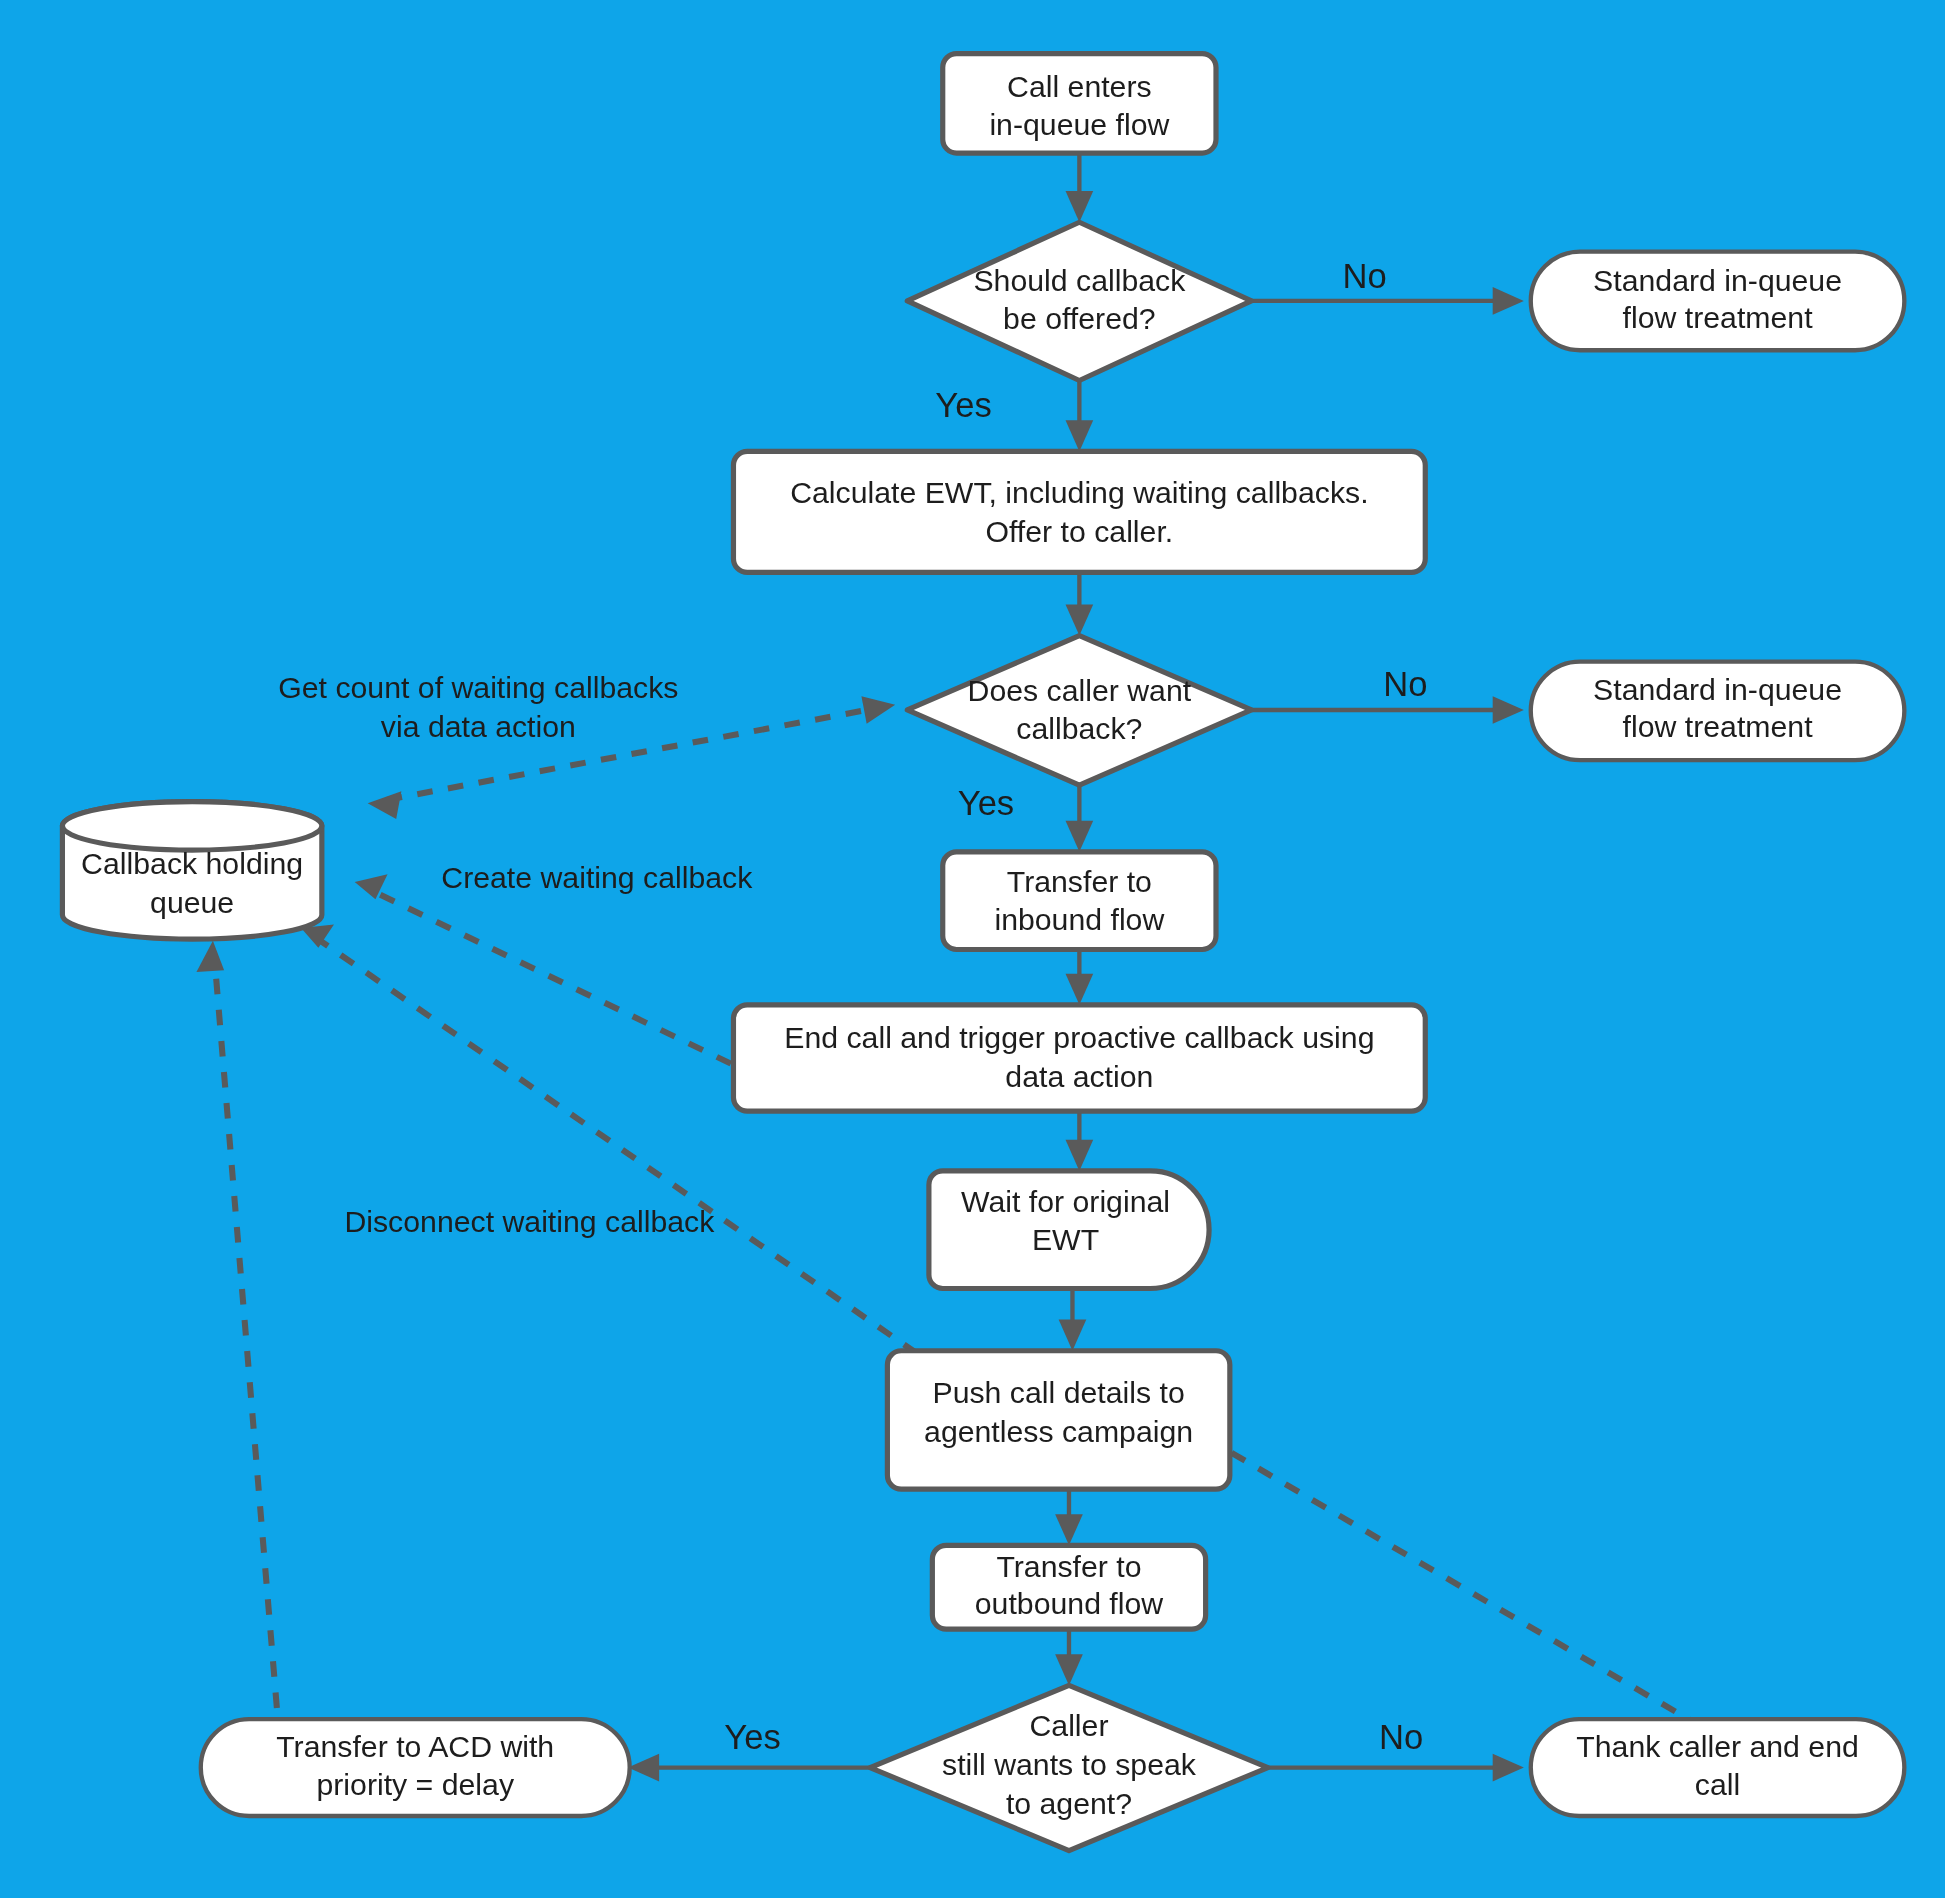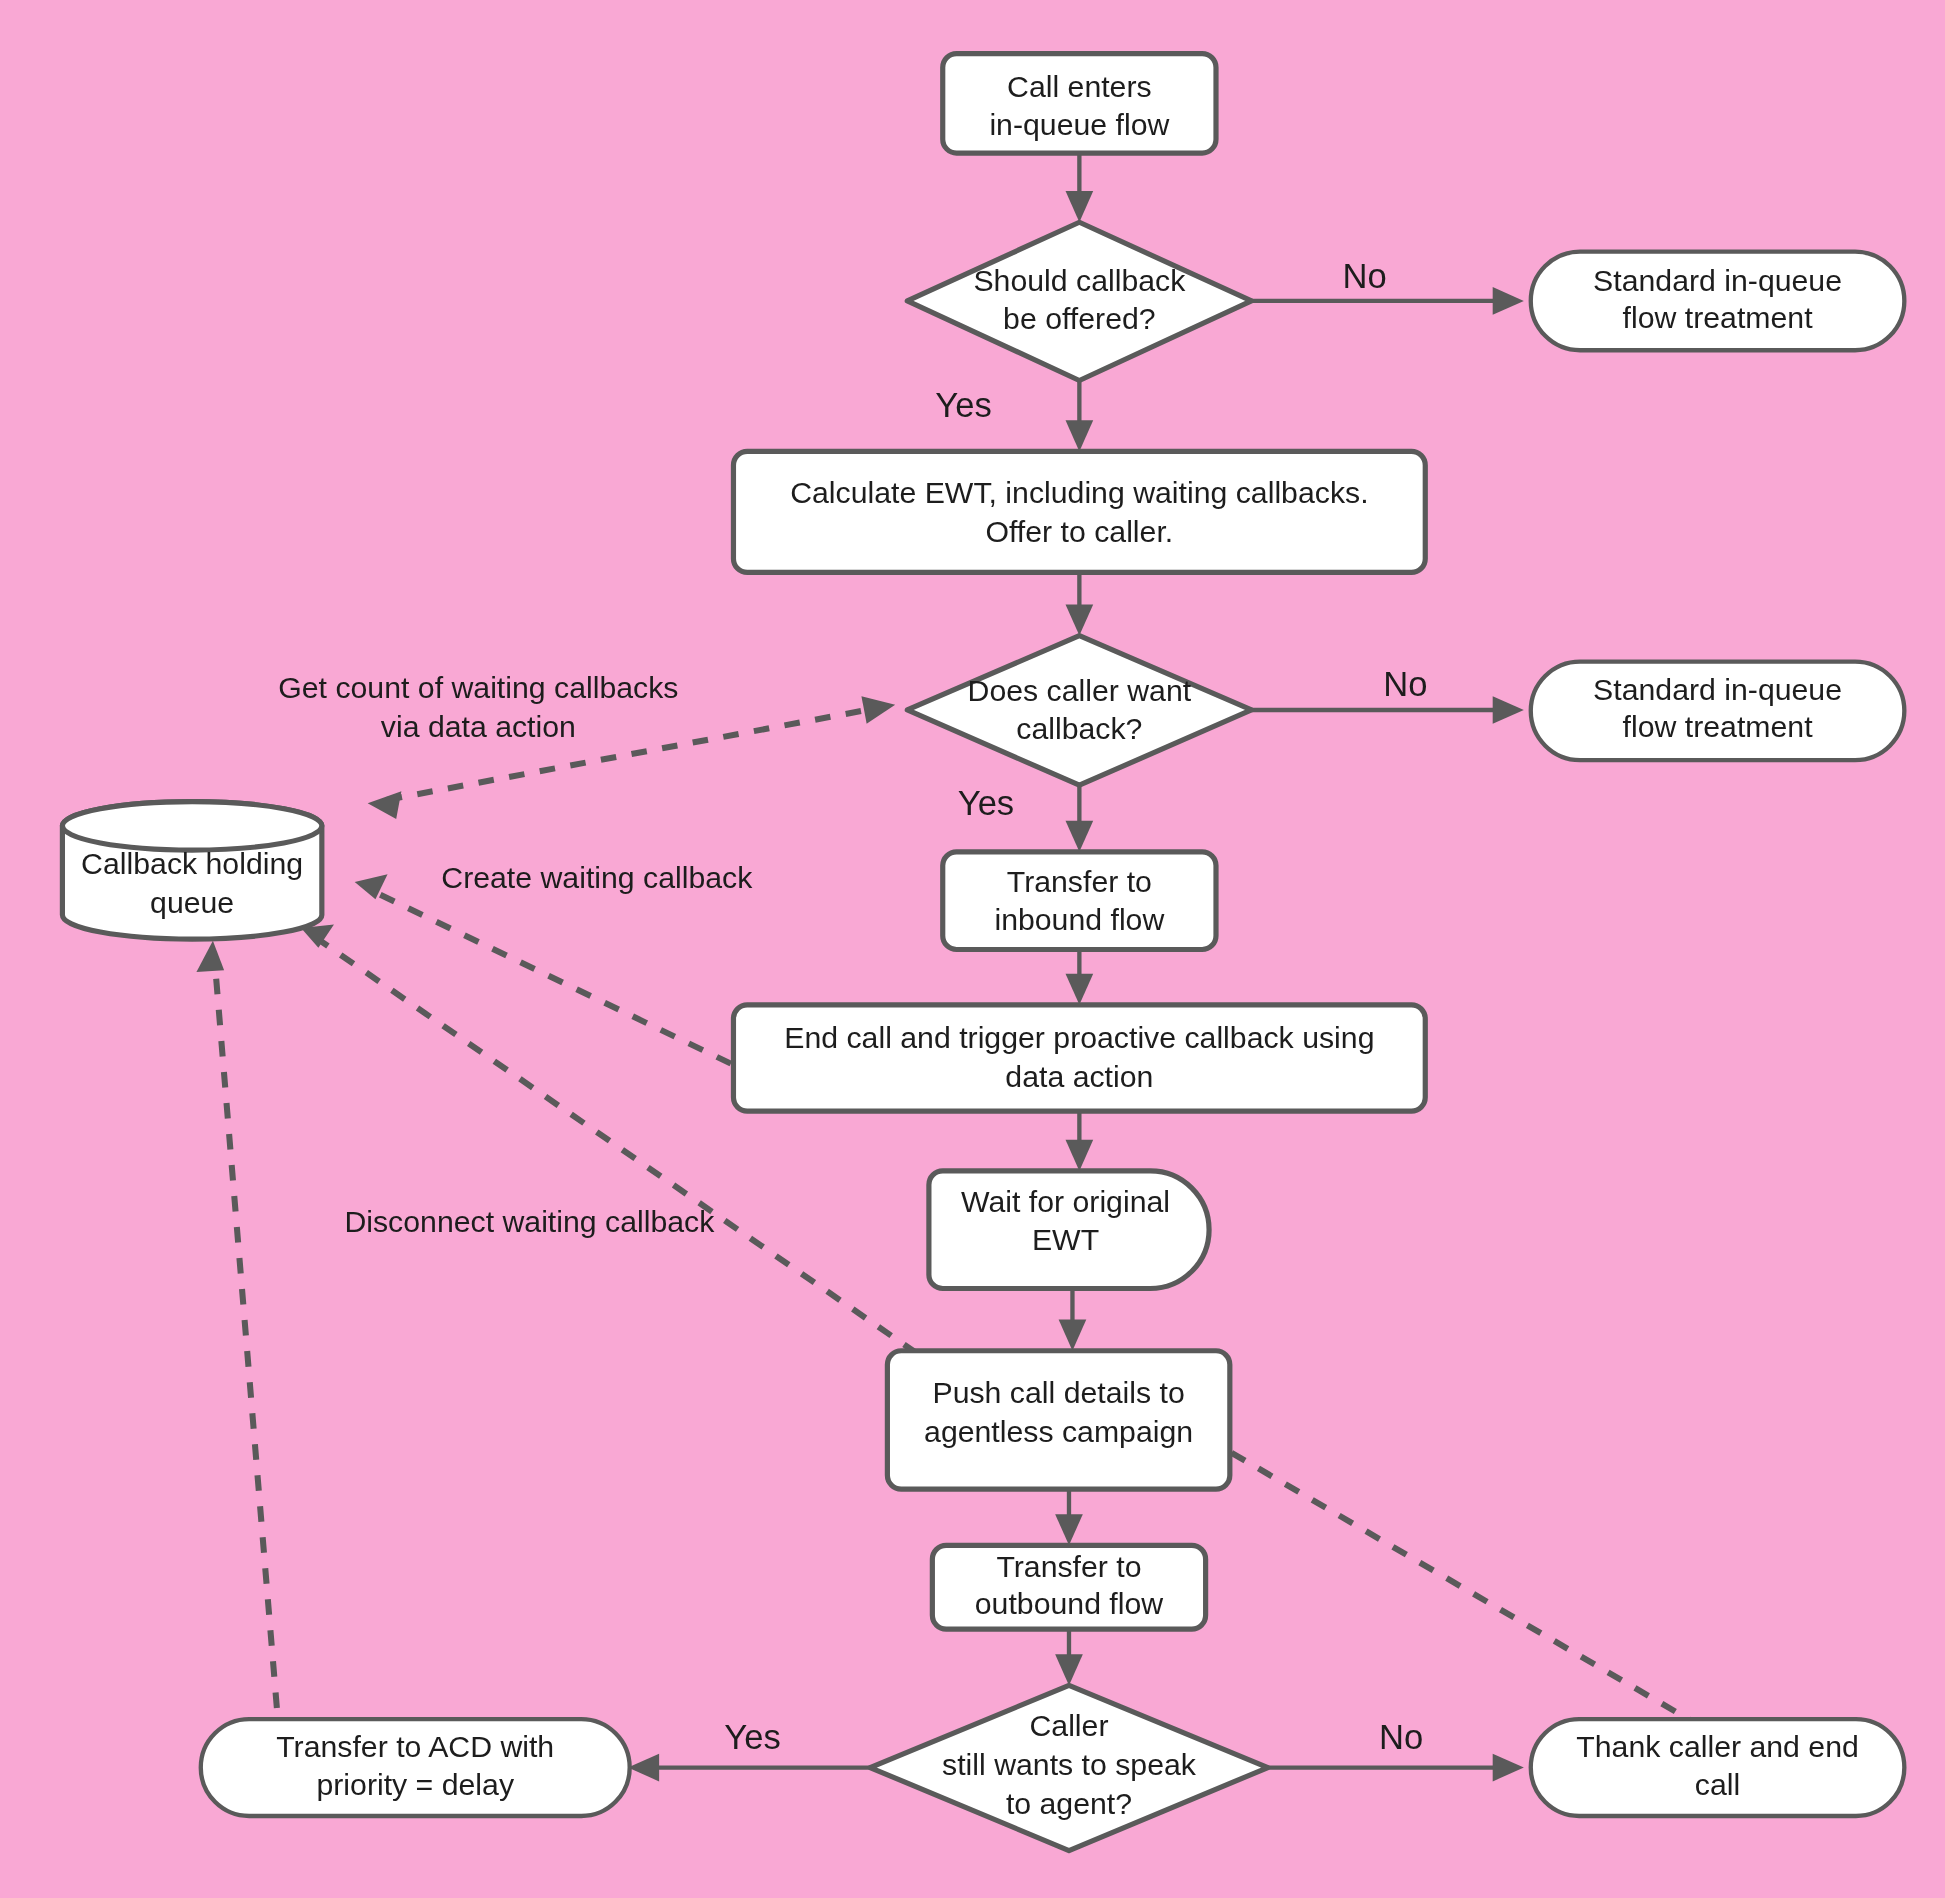--- a/index.html
+++ b/index.html
@@ -10,21 +10,21 @@
   body {
     width: 1946px;
     height: 1899px;
     font-family: "Liberation Sans", sans-serif;
     overflow: hidden;
   }
   #diagram-root {
     position: relative;
     width: 1946px;
     height: 1899px;
-    background: #f9a8d4;
+    background: #0ea5e9;
   }
   svg#flowchart {
     display: block;
     width: 1946px;
     height: 1899px;
   }
   .node-shape {
     fill: #ffffff;
     stroke: #5a5a5a;
     stroke-width: 6;

